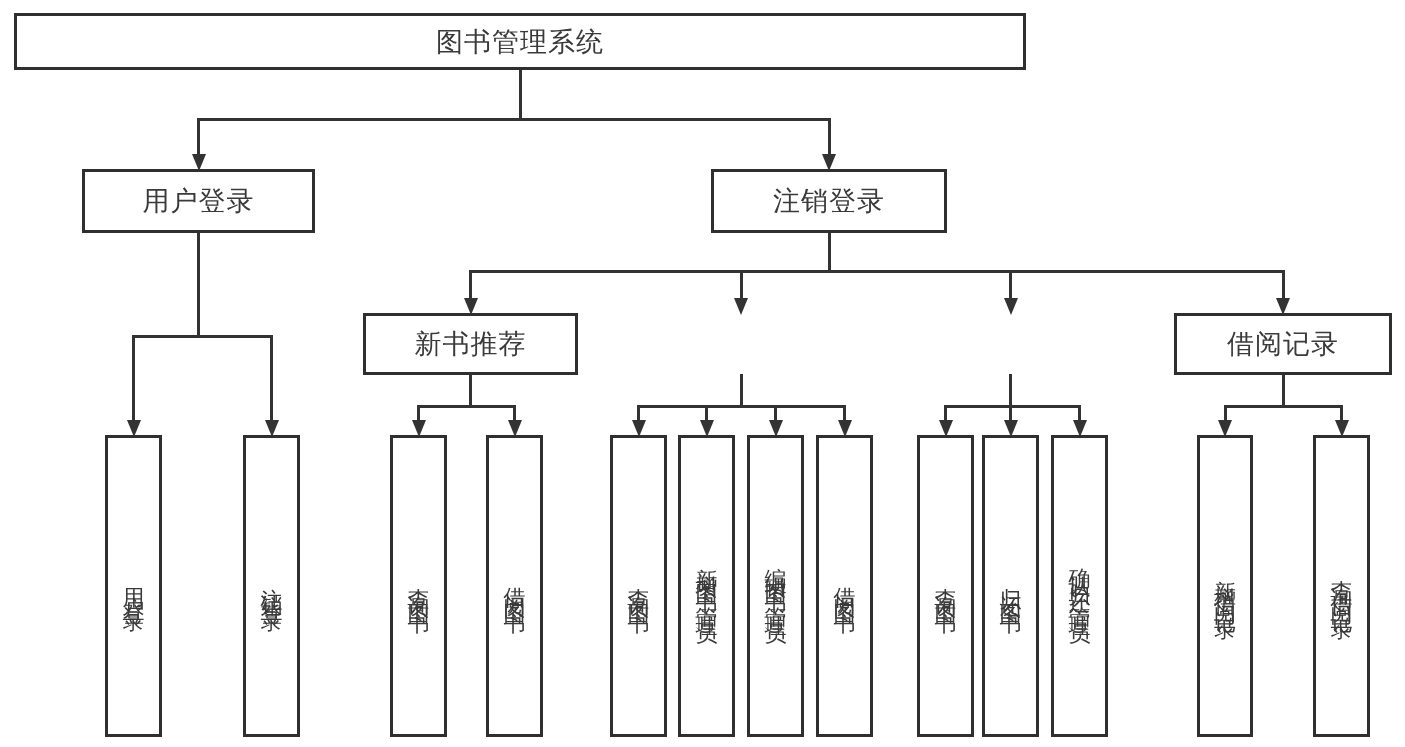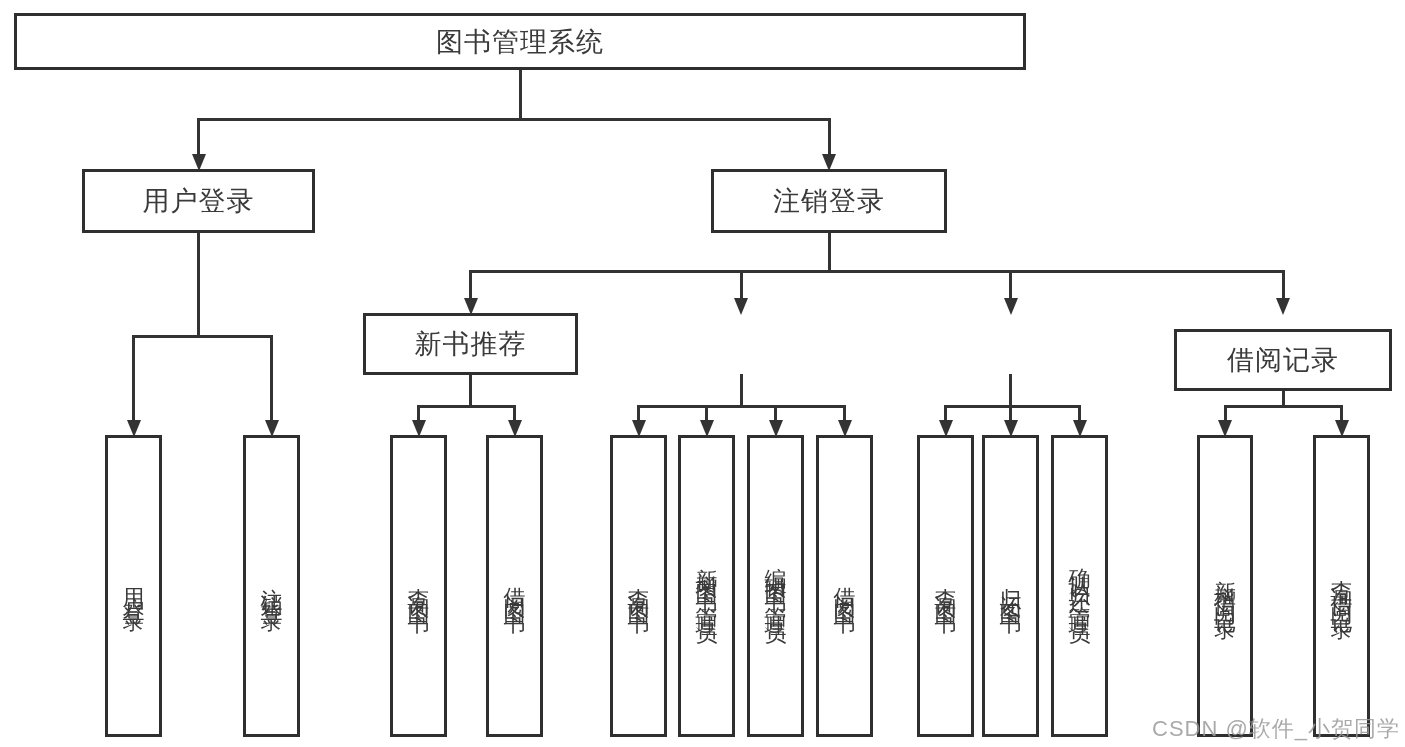--- a/index.html
+++ b/index.html
@@ -69,34 +69,33 @@
     color: var(--watermark);
     opacity: 0.85;
     white-space: nowrap;
     z-index: 10;
   }
 </style>
 </head>
 <body>
 
 <div id="canvas" class="canvas">
-  <div class="watermark">CSDN @软件_小贺同学</div>
 <div class="node" style="left: 14px; top: 13px; width: 1012px; height: 57px;">
       <span class="label">图书管理系统</span>
     </div>
     <div class="node" style="left: 82px; top: 169px; width: 233px; height: 64px;">
       <span class="label">用户登录</span>
     </div>
     <div class="node" style="left: 711px; top: 169px; width: 236px; height: 64px;">
       <span class="label">注销登录</span>
     </div>
     <div class="node" style="left: 363px; top: 313px; width: 215px; height: 62px;">
       <span class="label">新书推荐</span>
     </div>
-    <div class="node" style="left: 1174px; top: 313px; width: 218px; height: 62px; margin-top: 16px;">
+    <div class="node" style="left: 1174px; top: 313px; width: 218px; height: 62px;">
       <span class="label">借阅记录</span>
     </div>
     <div class="node vertical" style="left: 105px; top: 435px; width: 57px; height: 302px;">
       <span class="label">用户登录</span>
     </div>
     <div class="node vertical" style="left: 243px; top: 435px; width: 57px; height: 302px;">
       <span class="label">注销登录</span>
     </div>
     <div class="node vertical" style="left: 390px; top: 435px; width: 57px; height: 302px;">
       <span class="label">查询图书</span>

